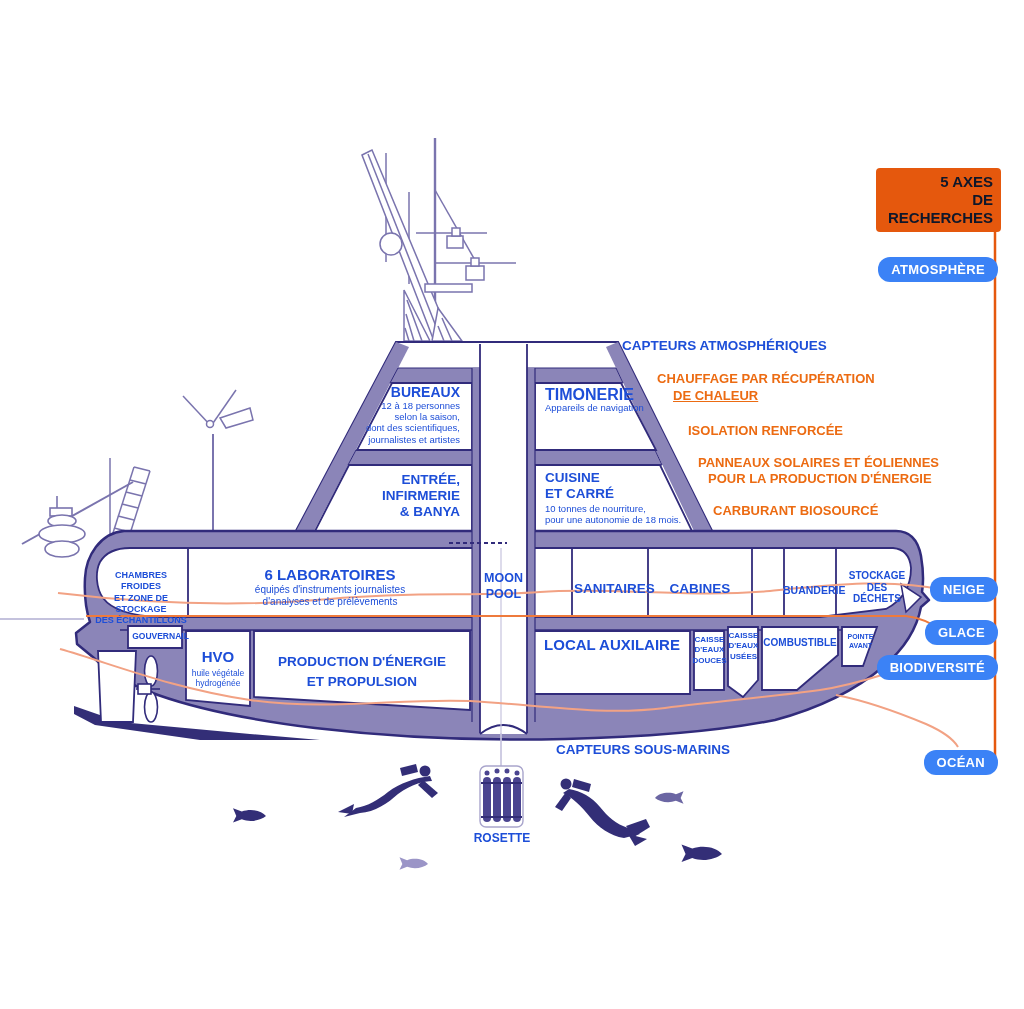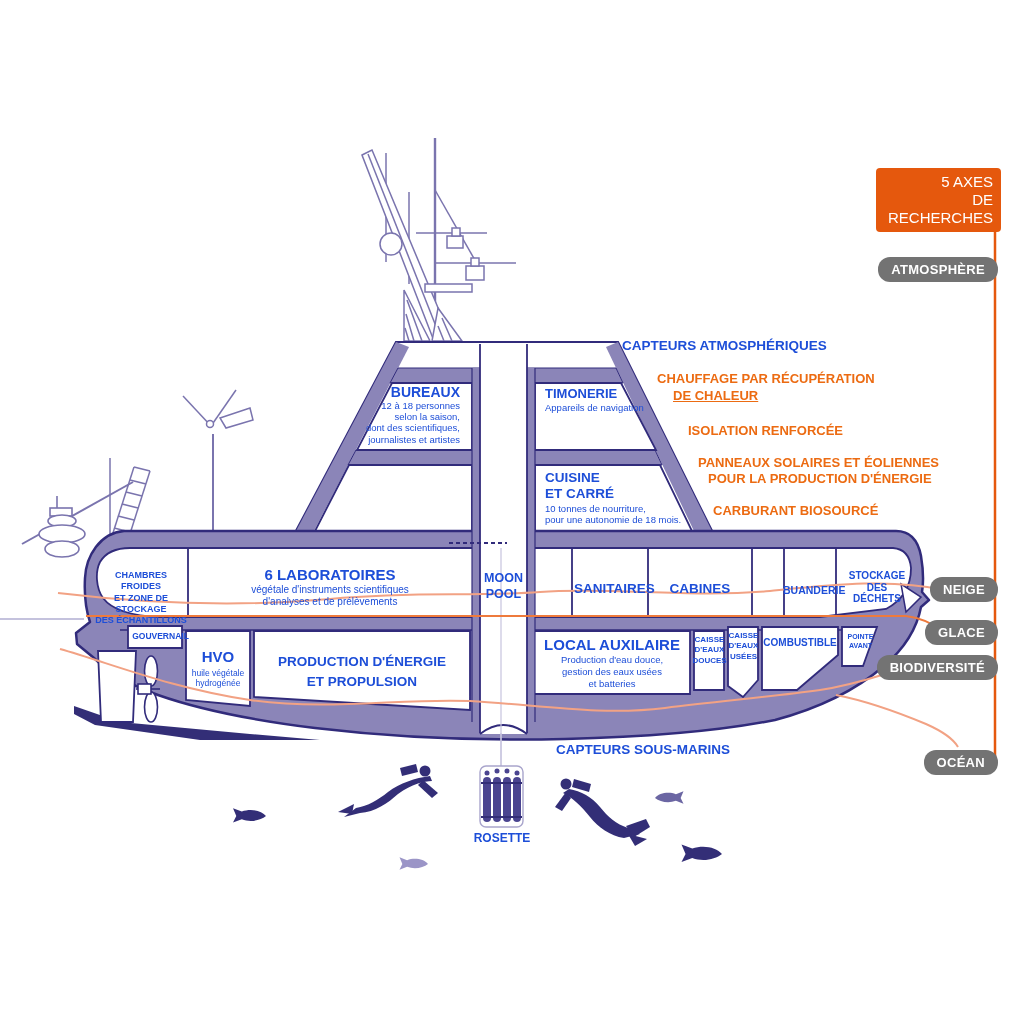--- a/index.html
+++ b/index.html
@@ -5,23 +5,23 @@
   html,body{margin:0;padding:0;background:#fff;}
   #stage{position:relative;width:1024px;height:1009px;background:#fff;overflow:hidden;
          font-family:"Liberation Sans", sans-serif;}
   #art{position:absolute;left:0;top:0;}
   .lbl{position:absolute;color:#1d4ed8;white-space:pre-line;line-height:1.18;}
   .ttl{font-weight:700;}
   .desc{font-weight:400;}
   .ctr{text-align:center;}
   .rgt{text-align:right;}
   .orange{color:#EC6B12;font-weight:700;}
-  .axis{position:absolute;right:26px;background:#737373;color:#fff;font-weight:700;
+  .axis{position:absolute;right:26px;background:#3b82f6;color:#fff;font-weight:700;
         font-size:13px;letter-spacing:.3px;padding:5px 13px;border-radius:12px;white-space:nowrap;}
-  .axesbox{position:absolute;background:#E5580D;color:#ffffff;font-weight:400;font-size:15px;
+  .axesbox{position:absolute;background:#E5580D;color:#0f172a;font-weight:700;font-size:15px;
         line-height:1.2;text-align:right;padding:5px 8px;border-radius:4px;white-space:pre-line;}
 </style>
 </head>
 <body>
 
 <div id="stage">
 
 <svg id="art" width="1024" height="1009" viewBox="0 0 1024 1009">
 
   <g stroke="#7A74AE" stroke-width="1.5" fill="none">
@@ -203,52 +203,51 @@
 
 <div class="lbl ttl" style="left:622px;top:338px;font-size:13.5px;">CAPTEURS ATMOSPHÉRIQUES</div>
 <div class="lbl ttl" style="left:556px;top:742px;font-size:13.5px;">CAPTEURS SOUS-MARINS</div>
 <div class="lbl ttl ctr" style="left:470px;top:831px;width:64px;font-size:12px;">ROSETTE</div>
 
 <div class="lbl ttl rgt" style="left:330px;top:384px;width:130px;font-size:14px;">BUREAUX</div>
 <div class="lbl desc rgt" style="left:330px;top:400px;width:130px;font-size:9.5px;">12 à 18 personnes
 selon la saison,
 dont des scientifiques,
 journalistes et artistes</div>
-<div class="lbl ttl" style="left:545px;top:386px;font-size:13px;">TIMONERIE</div>
+<div class="lbl ttl" style="left:545px;top:386px;font-size:16px;">TIMONERIE</div>
 <div class="lbl desc" style="left:545px;top:402px;font-size:9.5px;">Appareils de navigation</div>
+<div class="lbl ttl rgt" style="left:320px;top:472px;width:140px;font-size:13.5px;">ENTRÉE, INFIRMERIE
+&amp; BANYA</div>
 <div class="lbl ttl" style="left:545px;top:470px;font-size:13.5px;line-height:1.15;">CUISINE
 ET CARRÉ</div>
 <div class="lbl desc" style="left:545px;top:503px;font-size:9.5px;">10 tonnes de nourriture,
 pour une autonomie de 18 mois.</div>
 
 <div class="lbl ttl ctr" style="left:95px;top:570px;width:92px;font-size:9px;line-height:1.25;">CHAMBRES FROIDES
 ET ZONE DE STOCKAGE
 DES ÉCHANTILLONS</div>
 <div class="lbl ttl ctr" style="left:195px;top:566px;width:270px;font-size:15px;">6 LABORATOIRES</div>
-<div class="lbl desc ctr" style="left:195px;top:584px;width:270px;font-size:10px;">végétale d'instruments scientifiques
+<div class="lbl desc ctr" style="left:195px;top:584px;width:270px;font-size:10px;">équipés d'instruments journalistes
 d'analyses et de prélèvements</div>
 <div class="lbl ttl ctr" style="left:478px;top:570px;width:51px;font-size:12.5px;line-height:1.3;">MOON
 POOL</div>
 <div class="lbl ttl ctr" style="left:574px;top:581px;width:74px;font-size:13.5px;">SANITAIRES</div>
 <div class="lbl ttl ctr" style="left:650px;top:581px;width:100px;font-size:13.5px;">CABINES</div>
 <div class="lbl ttl ctr" style="left:783px;top:584px;width:54px;font-size:10.5px;">BUANDERIE</div>
 <div class="lbl ttl ctr" style="left:838px;top:570px;width:64px;font-size:10px;line-height:1.15;padding-left:7px;">STOCKAGE
 DES
 DÉCHETS</div>
 
 <div class="lbl ttl ctr" style="left:128px;top:631px;width:65px;font-size:8.5px;">GOUVERNAIL</div>
 <div class="lbl ttl ctr" style="left:186px;top:648px;width:64px;font-size:15px;">HVO</div>
 <div class="lbl desc ctr" style="left:186px;top:668px;width:64px;font-size:8.5px;">huile végétale
 hydrogénée</div>
 <div class="lbl ttl ctr" style="left:258px;top:652px;width:208px;font-size:13.5px;line-height:1.5;">PRODUCTION D'ÉNERGIE
 ET PROPULSION</div>
 <div class="lbl ttl ctr" style="left:535px;top:636px;width:154px;font-size:15px;">LOCAL AUXILAIRE</div>
-<div class="lbl desc ctr" style="left:535px;top:654px;width:154px;font-size:9.5px;line-height:1.25;">Production d'eau douce,
-gestion des eaux usées
-et batteries</div>
 <div class="lbl ttl ctr" style="left:692px;top:635px;width:35px;font-size:8px;line-height:1.3;">CAISSE
 D'EAUX
 DOUCES</div>
 <div class="lbl ttl ctr" style="left:726px;top:631px;width:35px;font-size:8px;line-height:1.3;">CAISSE
 D'EAUX
 USÉES</div>
 <div class="lbl ttl ctr" style="left:760px;top:637px;width:80px;font-size:10px;">COMBUSTIBLE</div>
 <div class="lbl ttl ctr" style="left:842px;top:632px;width:37px;font-size:7px;line-height:1.3;">POINTE
 AVANT</div>
 

